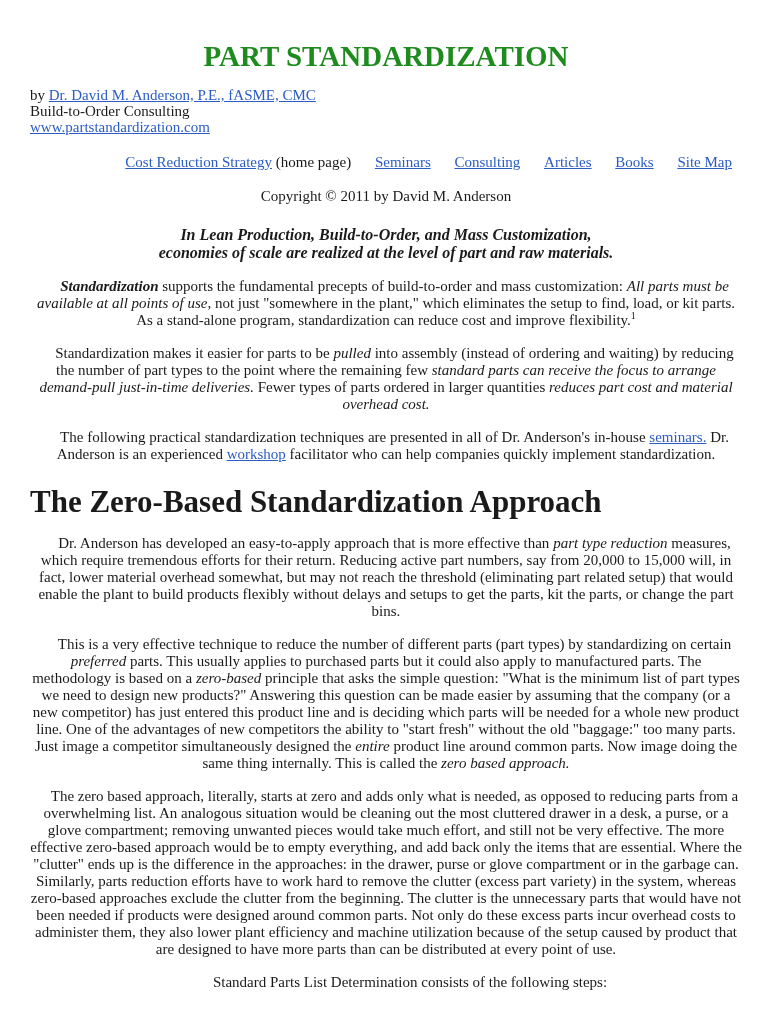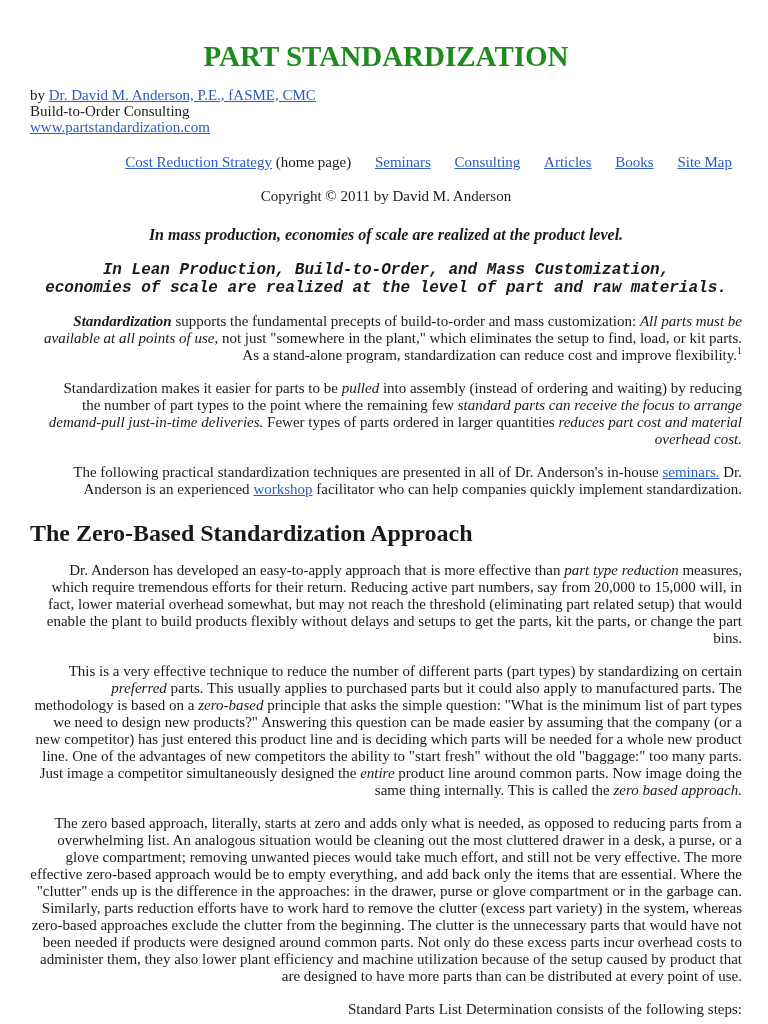--- a/index.html
+++ b/index.html
@@ -27,25 +27,25 @@
   .nav-item{display:inline-block;margin:0 10px;white-space:nowrap;}
   .nav-item:first-child{margin-left:0;}
   .copyright{text-align:center;font-size:15px;line-height:17px;margin-top:17px;}
   .quote{
     text-align:center;font-weight:bold;font-style:italic;
     font-size:16px;line-height:18px;margin-top:21px;
   }
   .quote+.quote{margin-top:17px;font-family:Liberation Mono, monospace;}
   .body-p{
     font-size:15px;line-height:17px;margin:16px 0 0 0;
-    text-indent:17px;text-align:right;
+    text-indent:17px;text-align:center;
   }
   .no-indent{text-indent:0;margin-left:48px;}
   .section-heading{
-    font-size:24px;font-weight:bold;line-height:1.1;
+    font-size:31px;font-weight:bold;line-height:1.1;
     margin:22px 0 0 0;
   }
   em.run-i{font-style:italic;font-weight:inherit;}
   em.run-bi{font-style:italic;font-weight:bold;}
   sup.run-sup{font-size:10px;line-height:0;vertical-align:super;}
 </style>
 </head>
 <body>
 
 <div class="page">
@@ -62,21 +62,20 @@
     <span class="nav-item"><a href="#" class="doc-link">Cost Reduction Strategy</a><span> (home page)</span></span>
     <span class="nav-item"><a href="#" class="doc-link">Seminars</a></span>
     <span class="nav-item"><a href="#" class="doc-link">Consulting</a></span>
     <span class="nav-item"><a href="#" class="doc-link">Articles</a></span>
     <span class="nav-item"><a href="#" class="doc-link">Books</a></span>
     <span class="nav-item"><a href="#" class="doc-link">Site Map</a></span>
   </nav>
 
   <div class="copyright">Copyright © 2011 by David M. Anderson</div>
 
-  <div class="quote">In mass production, economies of scale are realized at the product level.</div>
 
   <div class="quote">
     <div>In Lean Production, Build-to-Order, and Mass Customization,</div>
     <div>economies of scale are realized at the level of part and raw materials.</div>
   </div>
 
   <p class="body-p"><em class="run-bi">Standardization</em><span> supports the fundamental precepts of build-to-order and mass customization: </span><em class="run-i">All parts must be available at all points of use,</em><span> not just "somewhere in the plant," which eliminates the setup to find, load, or kit parts. As a stand-alone program, standardization can reduce cost and improve flexibility.</span><sup class="run-sup">1</sup></p>
 
   <p class="body-p"><span>Standardization makes it easier for parts to be </span><em class="run-i">pulled</em><span> into assembly (instead of ordering and waiting) by reducing the number of part types to the point where the remaining few </span><em class="run-i">standard parts can receive the focus to arrange demand-pull just-in-time deliveries.</em><span>  Fewer types of parts ordered in larger quantities </span><em class="run-i">reduces part cost and material overhead cost.</em></p>
 

